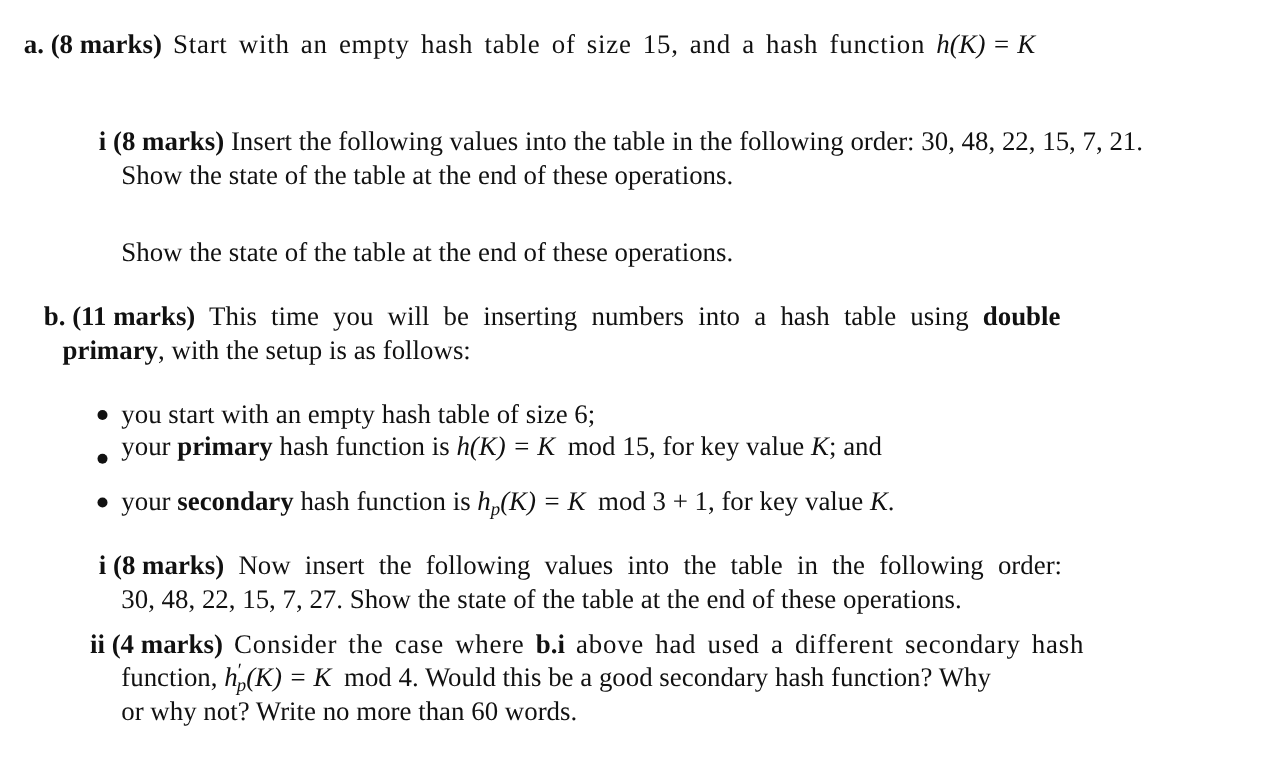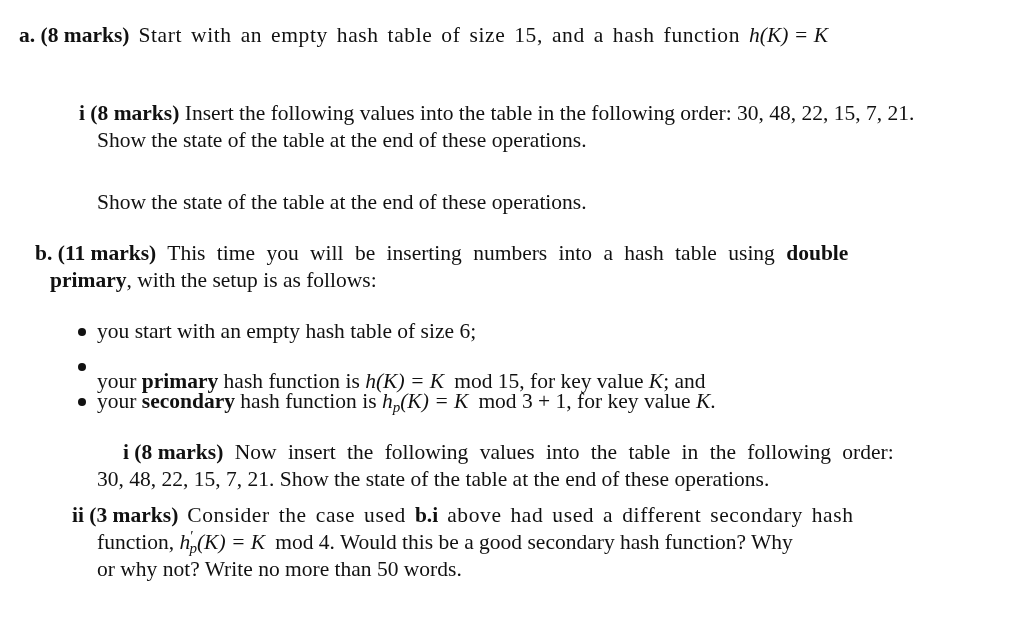--- a/index.html
+++ b/index.html
@@ -54,40 +54,40 @@
   <div class="line" style="left:50px; top:267px;">
     <span class="b">primary</span><span>, with the setup is as follows:</span>
   </div>
 
   <div class="bullet" style="left:78px; top:328px;"></div>
   <div class="line" style="left:97px; top:318px;">
     <span>you start with an empty hash table of size 6;</span>
   </div>
 
   <div class="bullet" style="left:78px; top:363px;"></div>
-  <div class="line" style="left:97px; top:368px;">
+  <div class="line" style="left:97px; top:344px;">
     <span>your </span><span class="b">primary</span><span> hash function is </span><span class="m">h(K) = K</span><span class="gap"></span><span>mod 15, for key value </span><span class="m">K</span><span>; and</span>
   </div>
 
   <div class="bullet" style="left:78px; top:398px;"></div>
   <div class="line" style="left:97px; top:388px;">
     <span>your </span><span class="b">secondary</span><span> hash function is </span><span class="m">h</span><sub>p</sub><span class="m">(K) = K</span><span class="gap"></span><span>mod 3 + 1, for key value </span><span class="m">K</span><span>.</span>
   </div>
 
-  <div class="line" style="left:79px; top:439px;margin-left:44px;">
+  <div class="line" style="left:79px; top:439px;">
     <span class="b">i</span>
     <span class="b">(8 marks)</span><span class="just"> Now insert the following values into the table in the following order:</span>
   </div>
   <div class="line" style="left:97px; top:466px;">
-    <span>30, 48, 22, 15, 7, 21. Show the state of the table at the end of these operations.</span>
+    <span>30, 48, 22, 15, 7, 27. Show the state of the table at the end of these operations.</span>
   </div>
 
   <div class="line" style="left:72px; top:502px;">
     <span class="b">ii</span>
-    <span class="b">(3 marks)</span><span class="sp"> Consider the case used </span><span class="b">b.i</span><span class="sp"> above had used a different secondary hash</span>
+    <span class="b">(4 marks)</span><span class="sp"> Consider the case where </span><span class="b">b.i</span><span class="sp"> above had used a different secondary hash</span>
   </div>
   <div class="line" style="left:97px; top:529px;">
     <span>function, </span><span class="m">h</span><sup>′</sup><sub style="margin-left:-4px;">p</sub><span class="m">(K) = K</span><span class="gap"></span><span>mod 4. Would this be a good secondary hash function? Why</span>
   </div>
   <div class="line" style="left:97px; top:556px;">
-    <span>or why not? Write no more than 50 words.</span>
+    <span>or why not? Write no more than 60 words.</span>
   </div>
 </div>
 
 </body></html>

